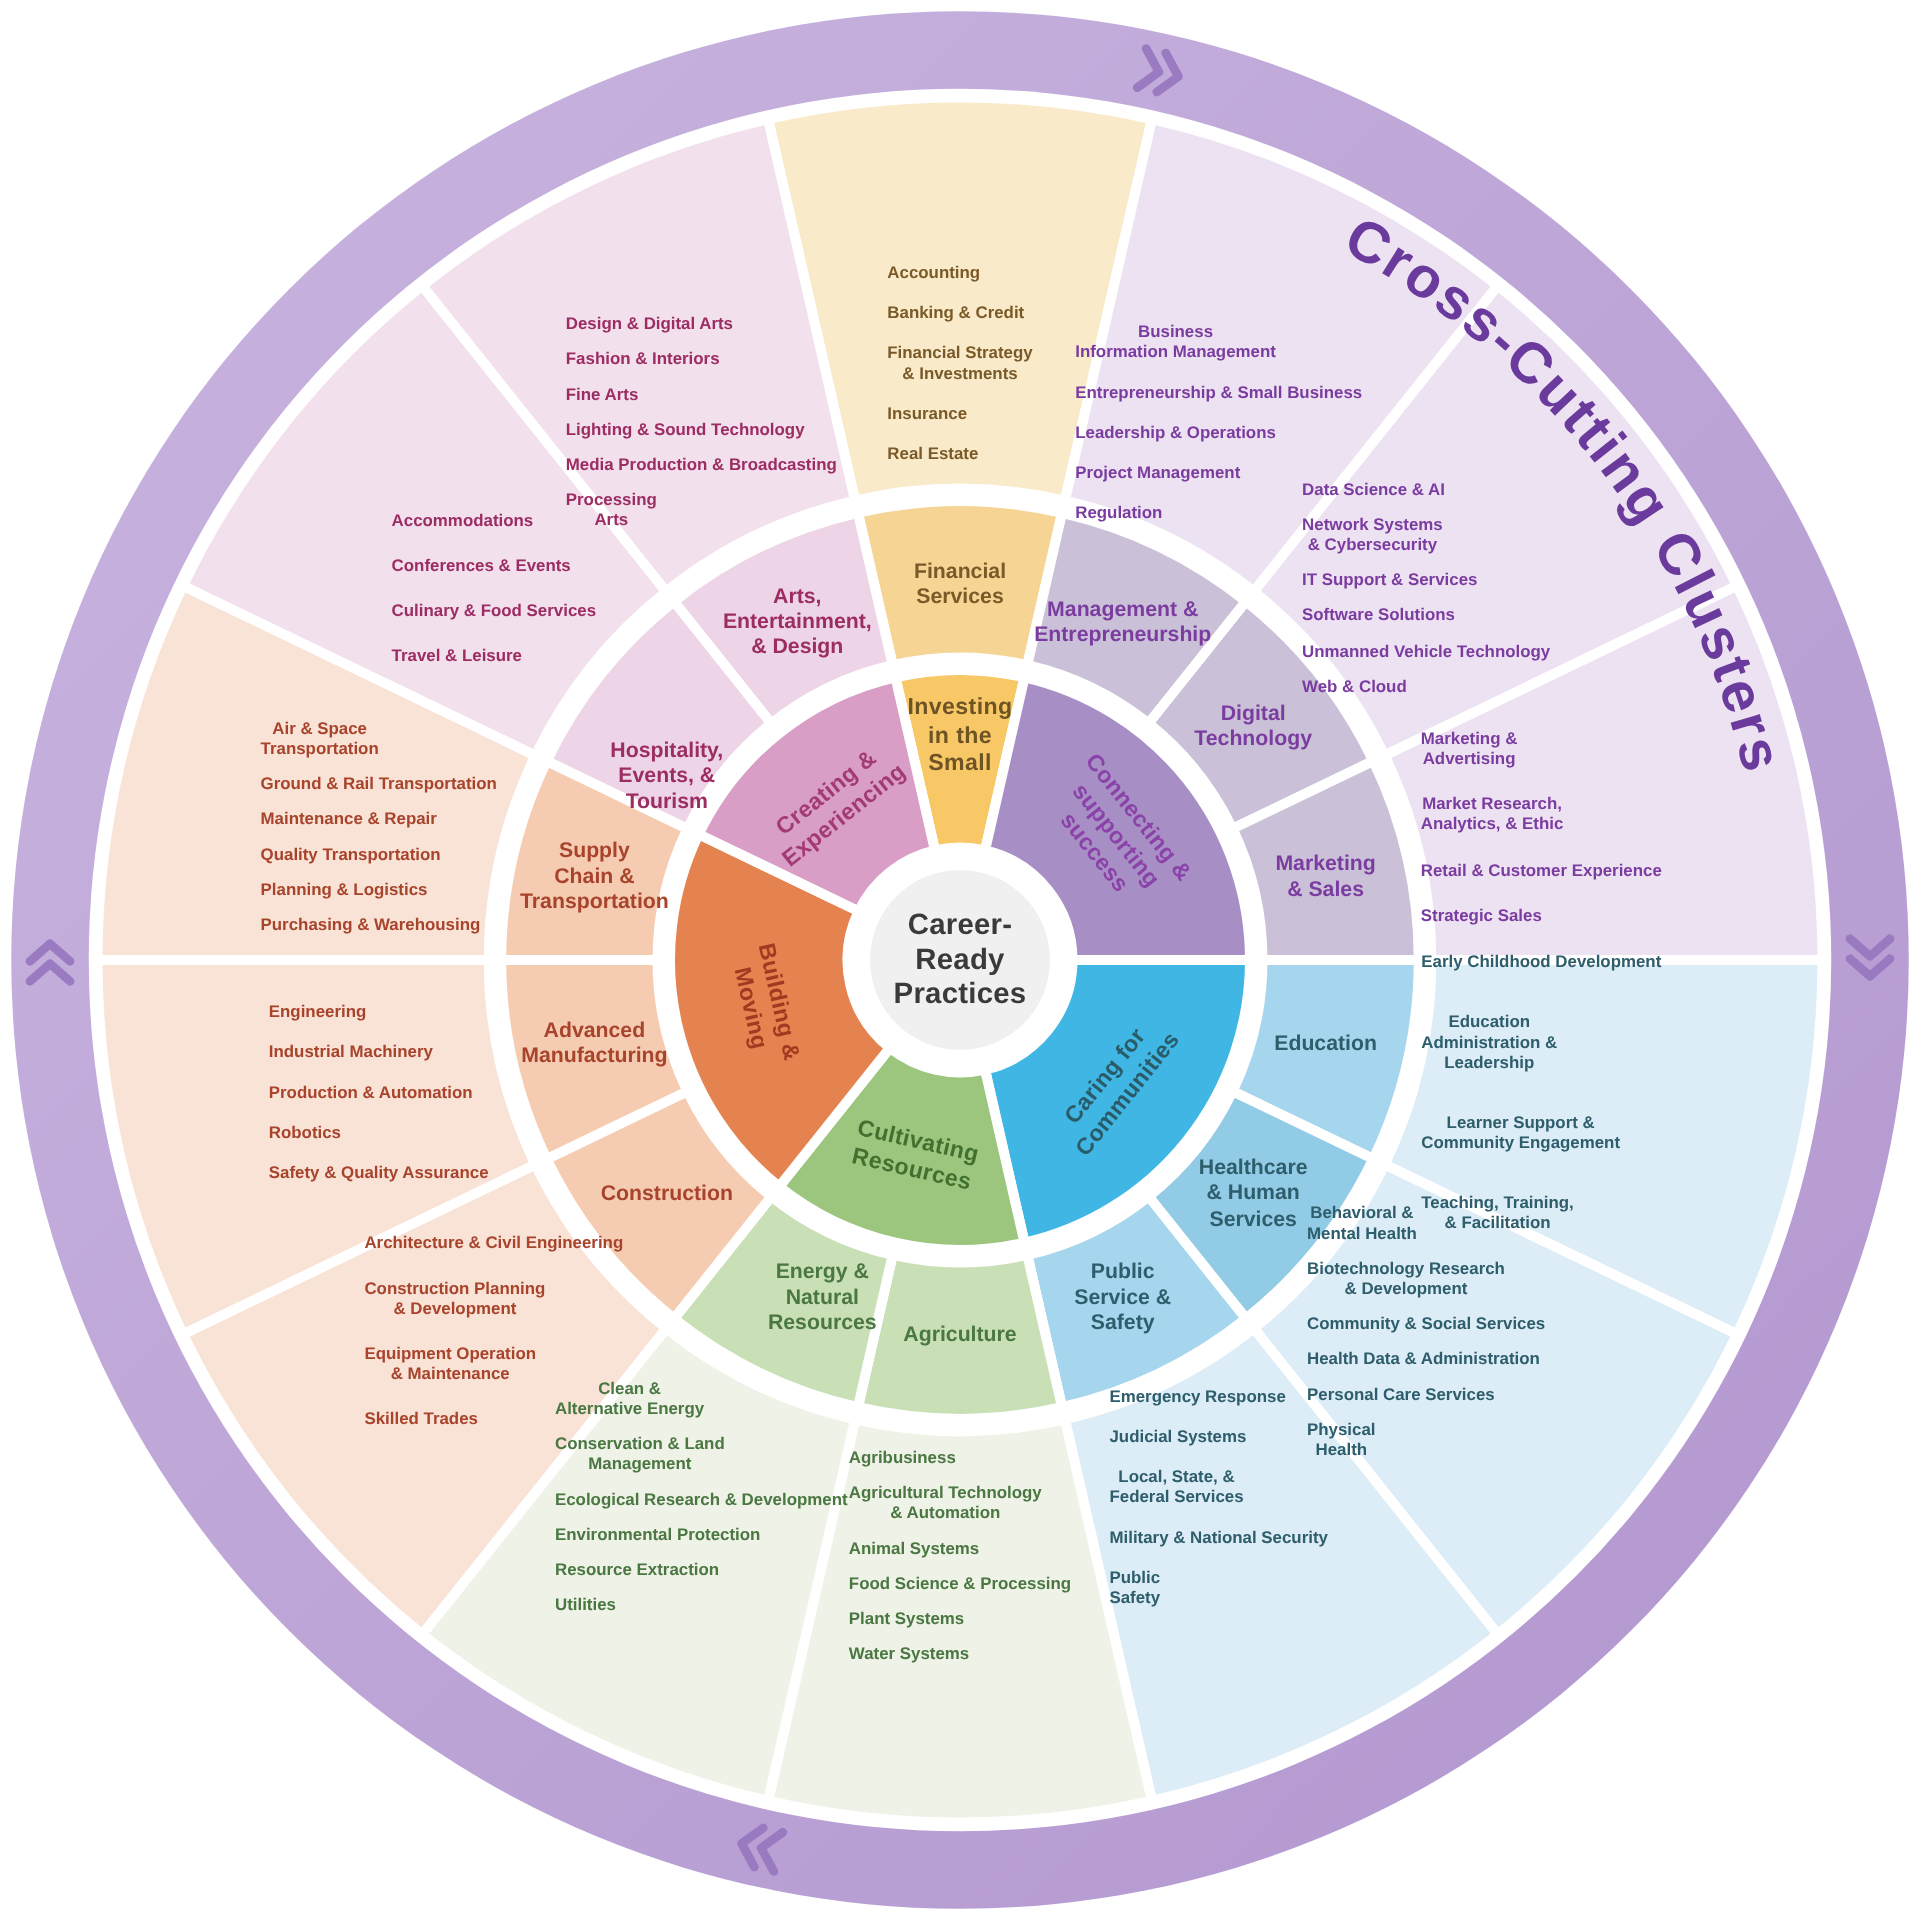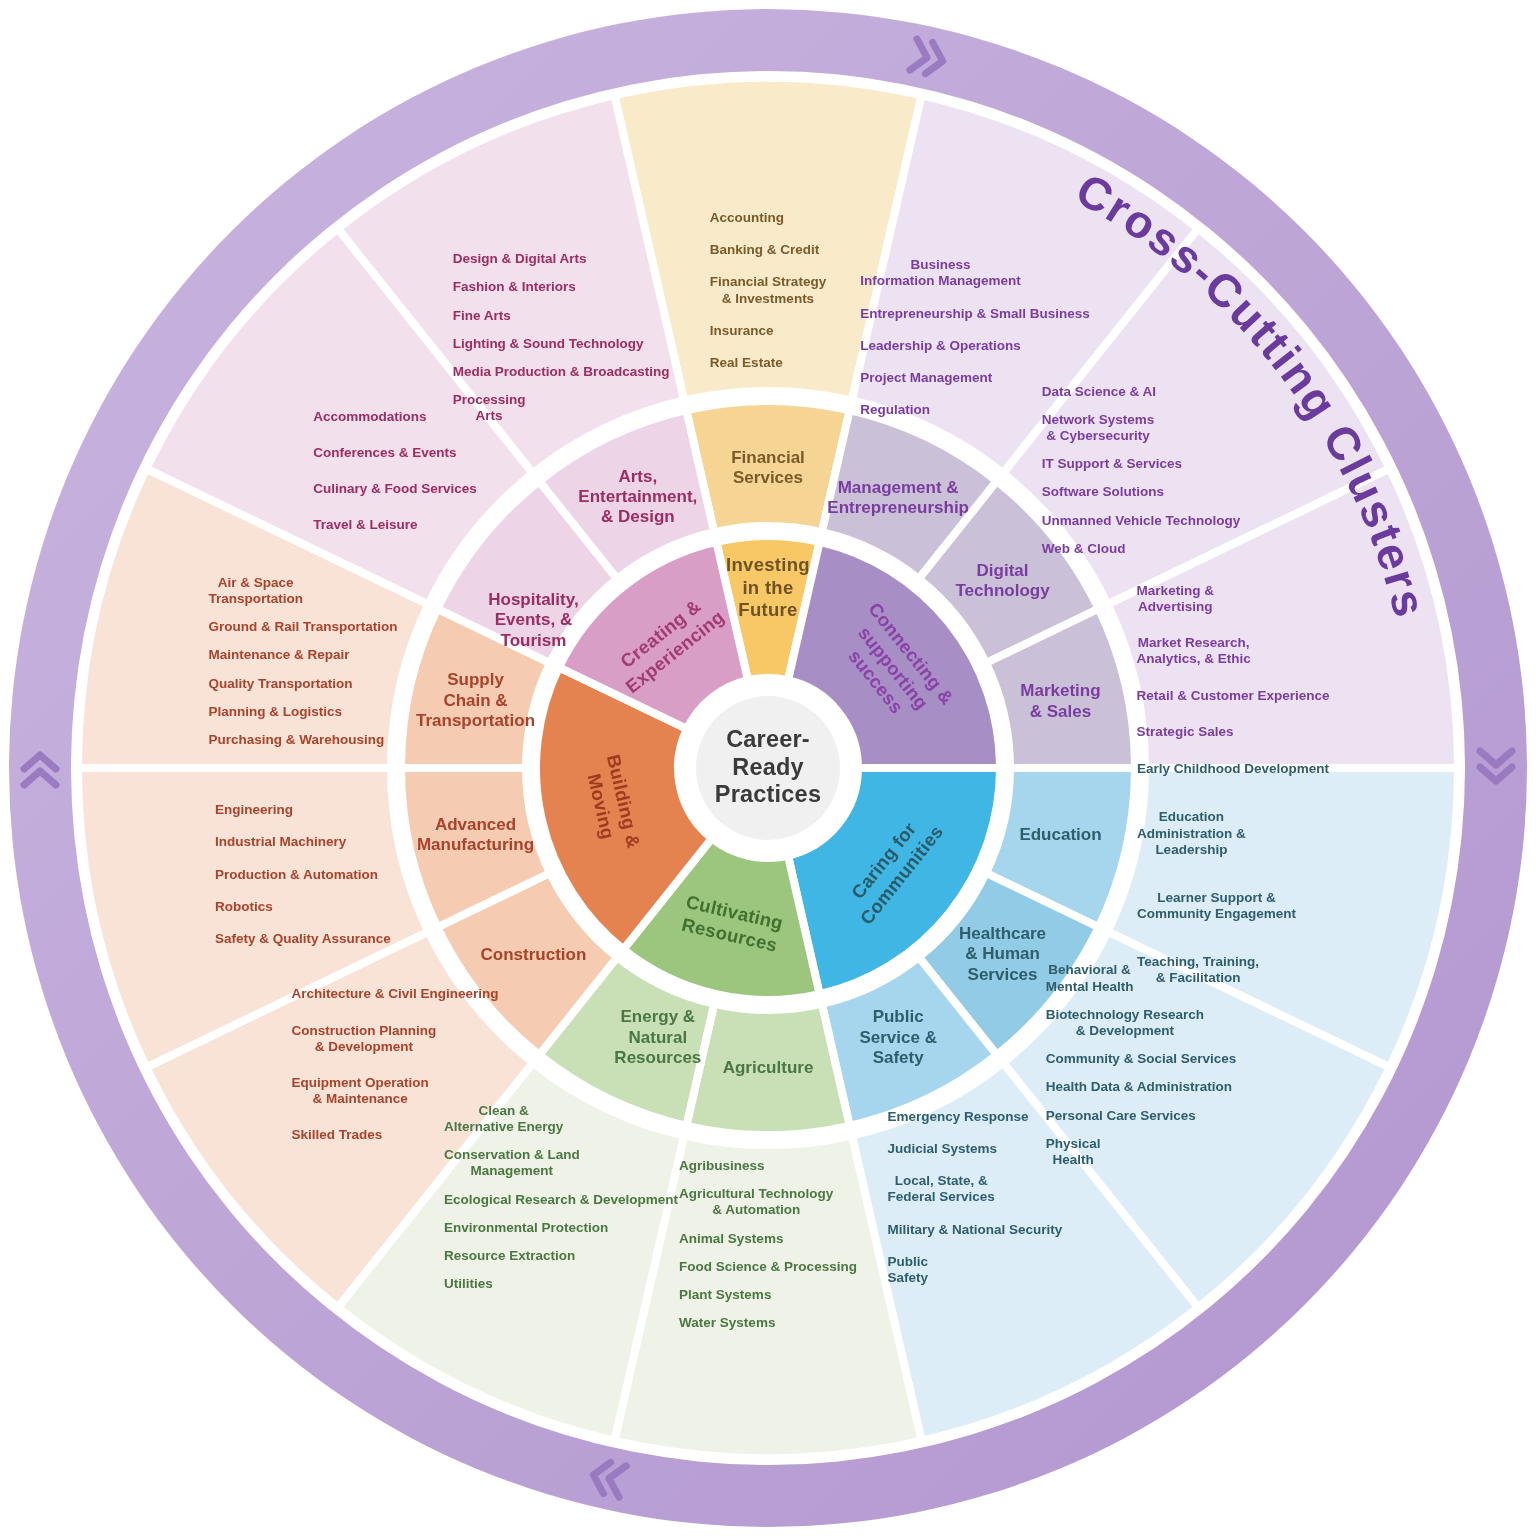--- a/index.html
+++ b/index.html
@@ -95,21 +95,21 @@
       <div class="list" style="left: 768px; top: 291px; gap: 16px; color: rgb(122, 90, 40);">
         <div class="item">Accounting</div>
         <div class="item">Banking &amp; Credit</div>
         <div class="item">Financial Strategy
 &amp; Investments</div>
         <div class="item">Insurance</div>
         <div class="item">Real Estate</div>
       </div>
       <div class="lbl inner-lbl" style="left: 768px; top: 588px; transform: translate(-50%, -50%); color: rgb(110, 83, 36);">Investing
 in the
-Future</div>
+Small</div>
       <div class="lbl mid-lbl" style="left: 898.165px; top: 497.709px; transform: translate(-50%, -50%); color: rgb(123, 60, 160);">Management &amp;
 Entrepreneurship</div>
       <div class="list" style="left: 974.963px; top: 338.238px; gap: 16px; color: rgb(123, 60, 160);">
         <div class="item">Business
 Information Management</div>
         <div class="item">Entrepreneurship &amp; Small Business</div>
         <div class="item">Leadership &amp; Operations</div>
         <div class="item">Project Management</div>
         <div class="item">Regulation</div>
       </div>

